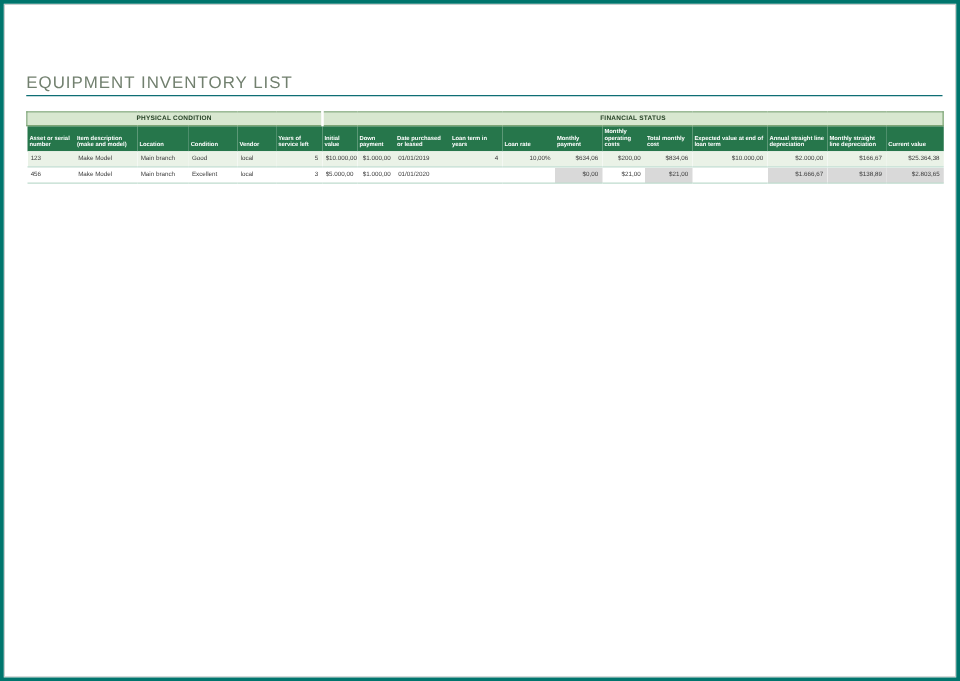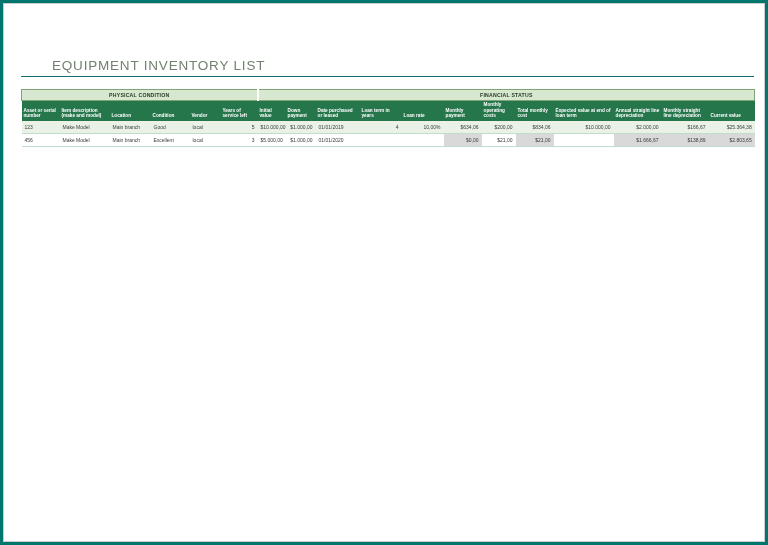--- a/index.html
+++ b/index.html
@@ -18,21 +18,20 @@
     background: #ffffff;
   }
   .title {
     position: absolute;
     left: 18px; top: 55px;
     font-size: 13.5px;
     font-weight: 400;
     letter-spacing: 0.8px;
     color: #72806F;
     white-space: nowrap;
-    margin-left: 31px;
   }
   .title-underline {
     position: absolute;
     left: 18px; top: 73px;
     width: 733px; height: 0;
     border-top: 1.5px solid #0E6E74;
   }
   table.inv {
     position: absolute;
     left: 18px; top: 86px;

